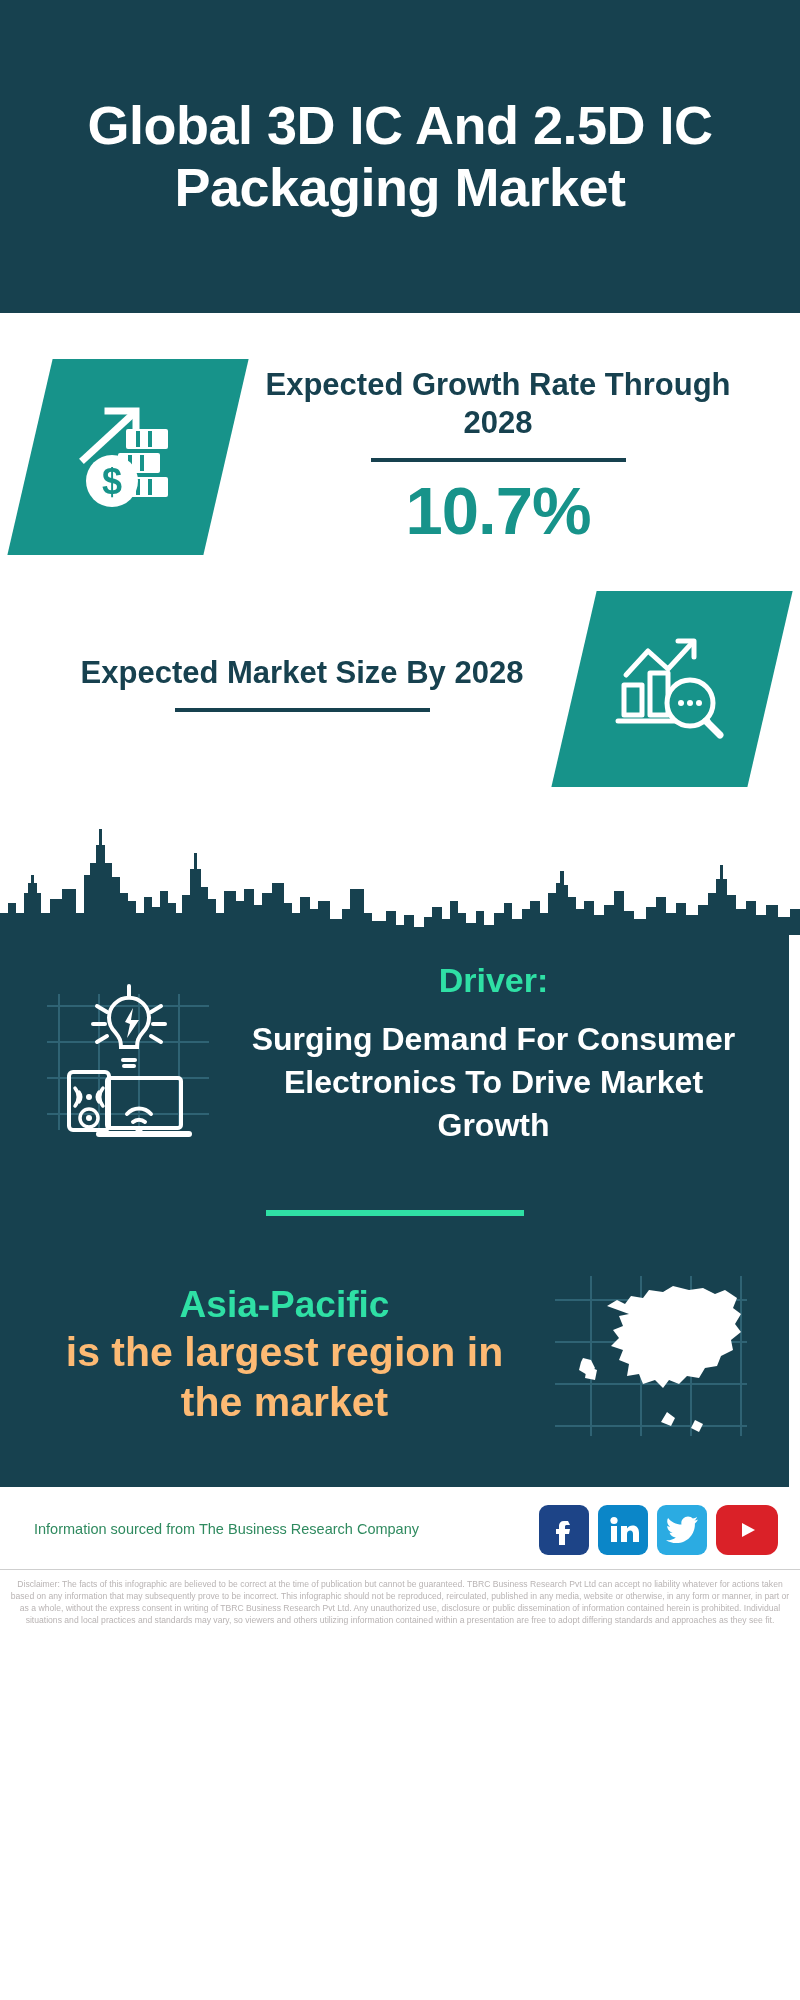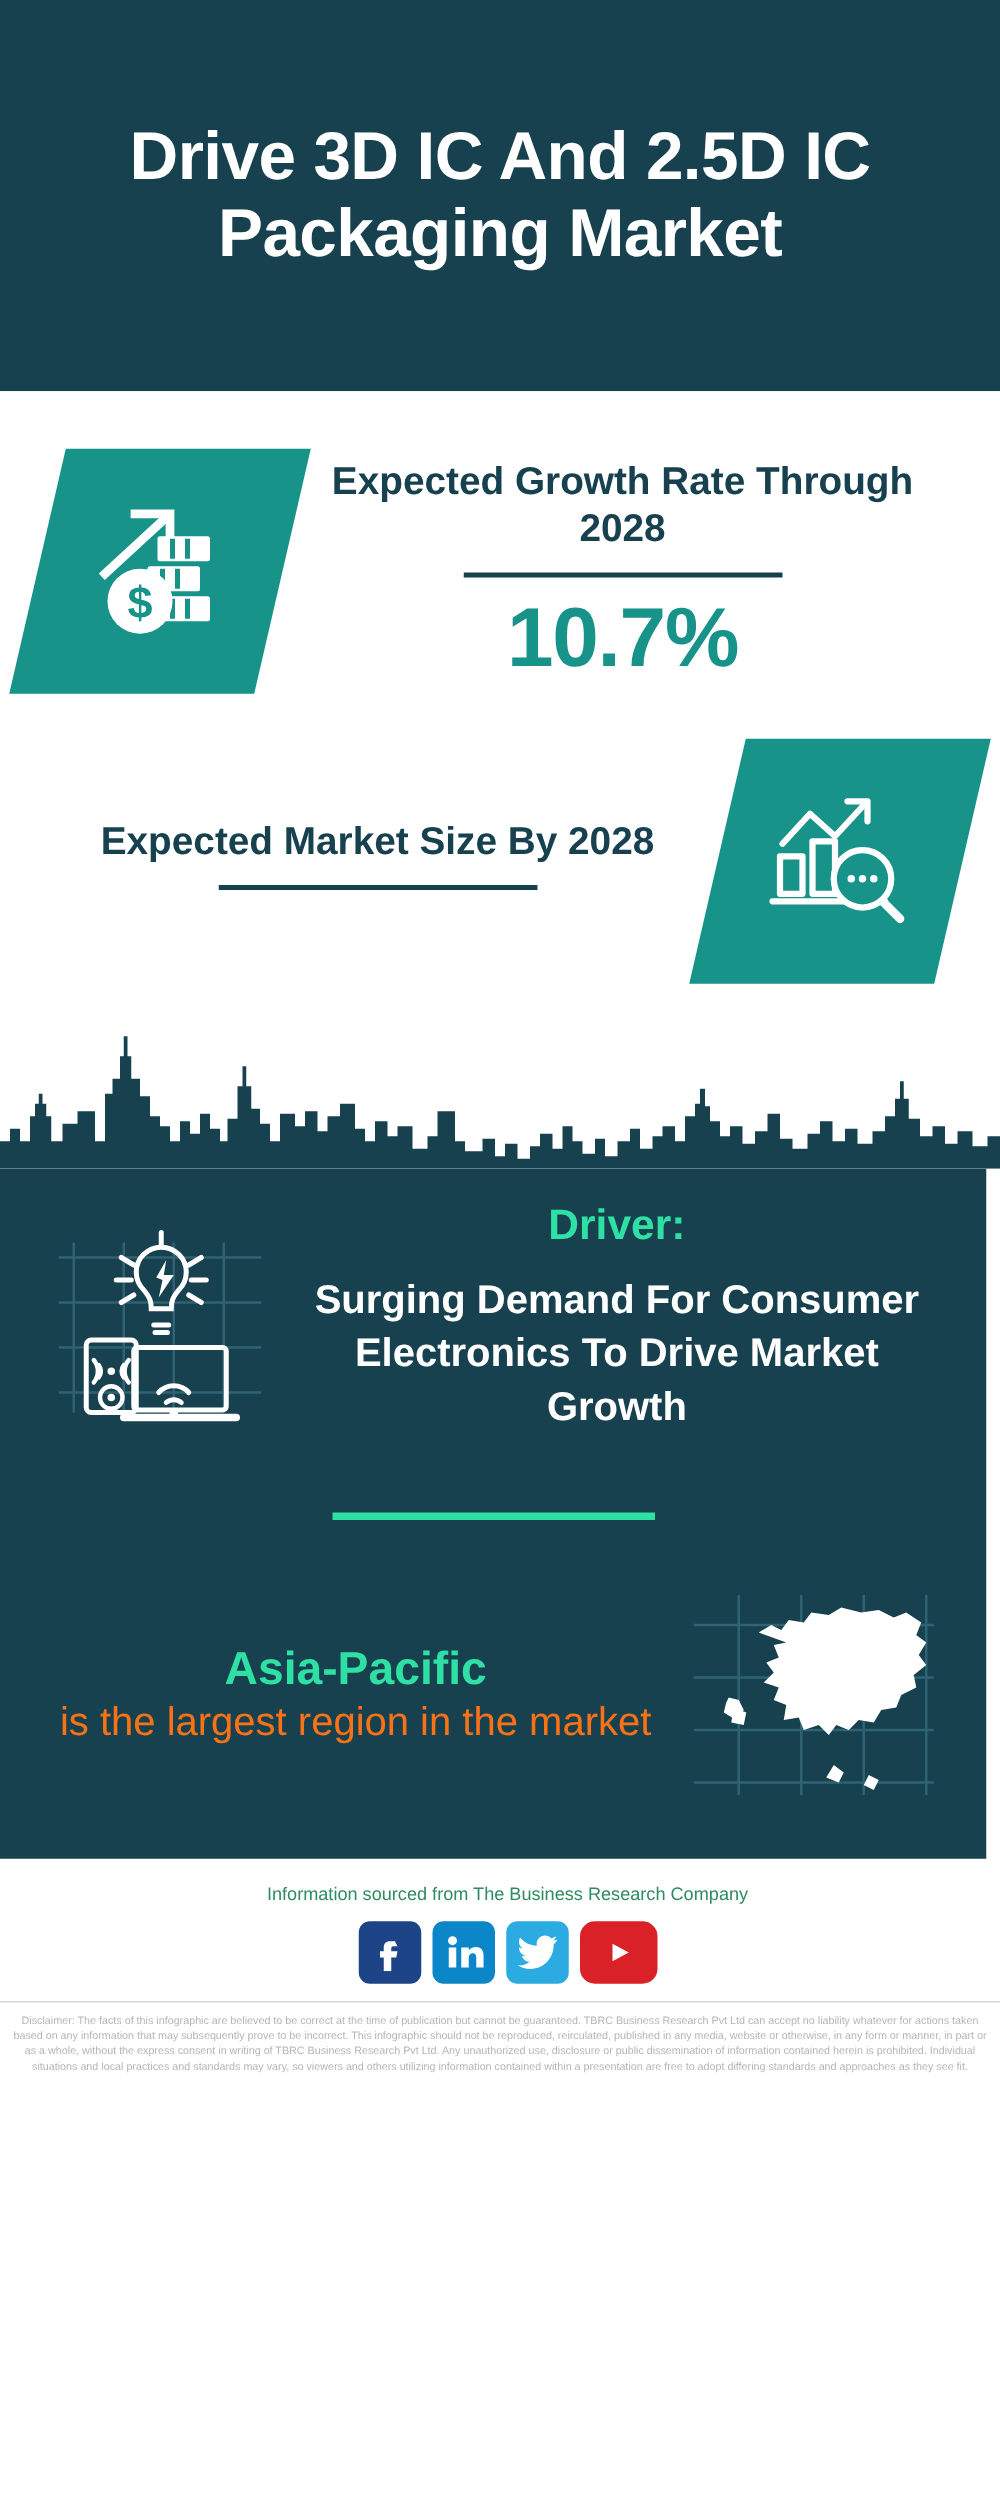--- a/index.html
+++ b/index.html
@@ -137,40 +137,39 @@
     padding:0 30px 44px 30px;
   }
   .region-text { flex:1; text-align:center; }
   .region-name {
     color:#2fe0a5;
     font-size:37px;
     font-weight:bold;
     line-height:1.2;
   }
   .region-sub {
-    color:#f97316;
-    font-size:32px;
+    color:#fdba74;
+    font-size:41px;
     line-height:1.22;
-    font-weight:normal;
+    font-weight:bold;
   }
   .region-map {
     width:220px; height:175px;
     flex:none;
     display:flex; align-items:center; justify-content:center;
   }
 
   
   .footer {
     width:800px;
     background:#ffffff;
     display:flex;
     align-items:center;
     padding:18px 22px 14px 34px;
     gap:10px;
-    flex-direction:column;
   }
   .footer-text { flex:1; }
   .footer-line {
     color:#2f8a5f;
     font-size:14.5px;
     line-height:1.55;
   }
   .social-set { display:flex; gap:9px; flex:none; align-items:center; }
   .social {
     width:50px; height:50px;
@@ -186,21 +185,21 @@
     color:#b9b4b4;
     font-size:8.6px;
     line-height:1.42;
     text-align:center;
   }
 </style>
 </head>
 <body>
 
 <div class="header">
-  <div class="header-title">Drive 3D IC And 2.5D IC Packaging Market</div>
+  <div class="header-title">Global 3D IC And 2.5D IC Packaging Market</div>
 </div>
 
 <div class="white-zone">
 
   <div class="stat-row row1">
     <div class="para-icon">
       <svg width="120" height="120" viewBox="0 0 120 120">
         <g fill="none" stroke="#ffffff" stroke-width="7" stroke-linecap="square">
           <line x1="16" y1="62" x2="66" y2="16"></line>
           <polyline points="40,14 68,14 68,42" stroke-width="7" fill="none"></polyline>

